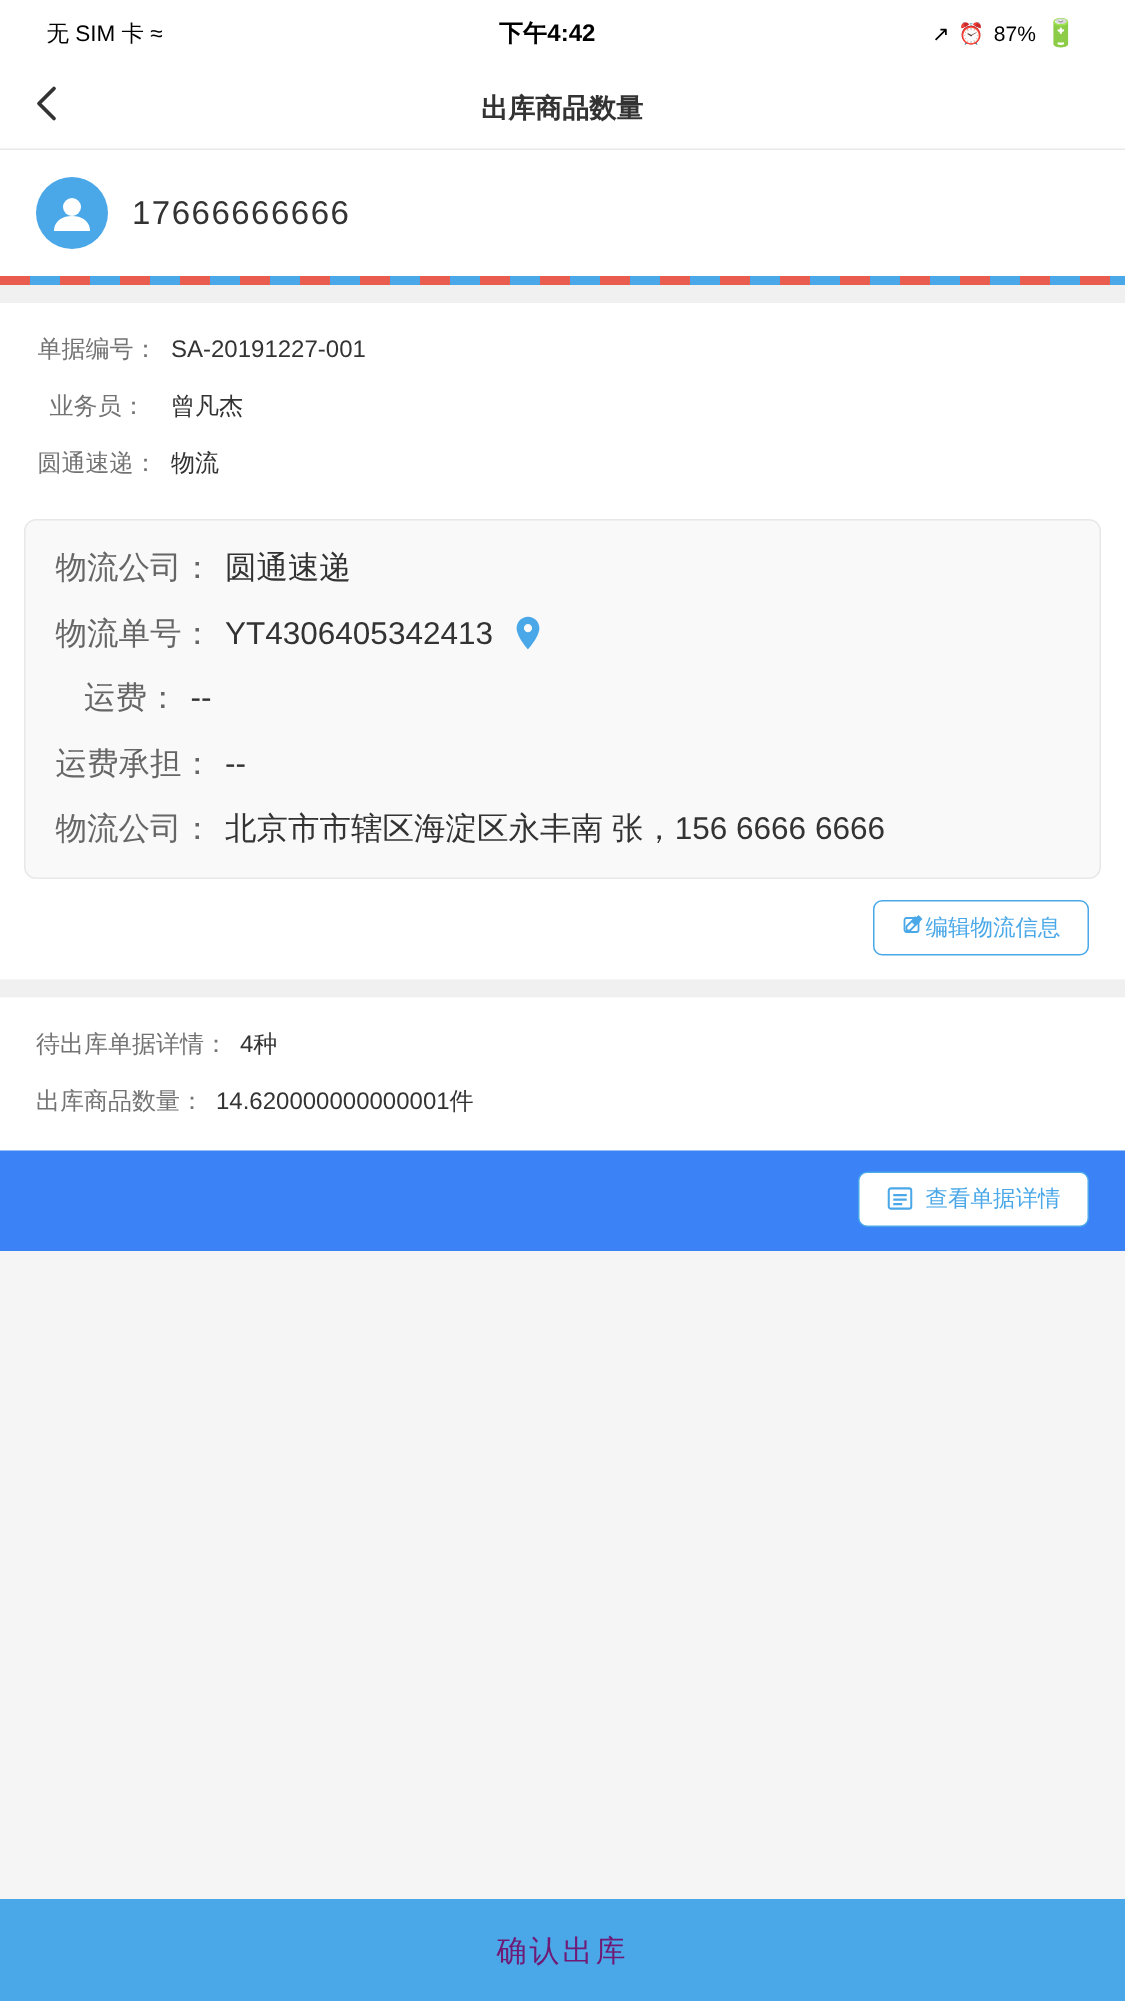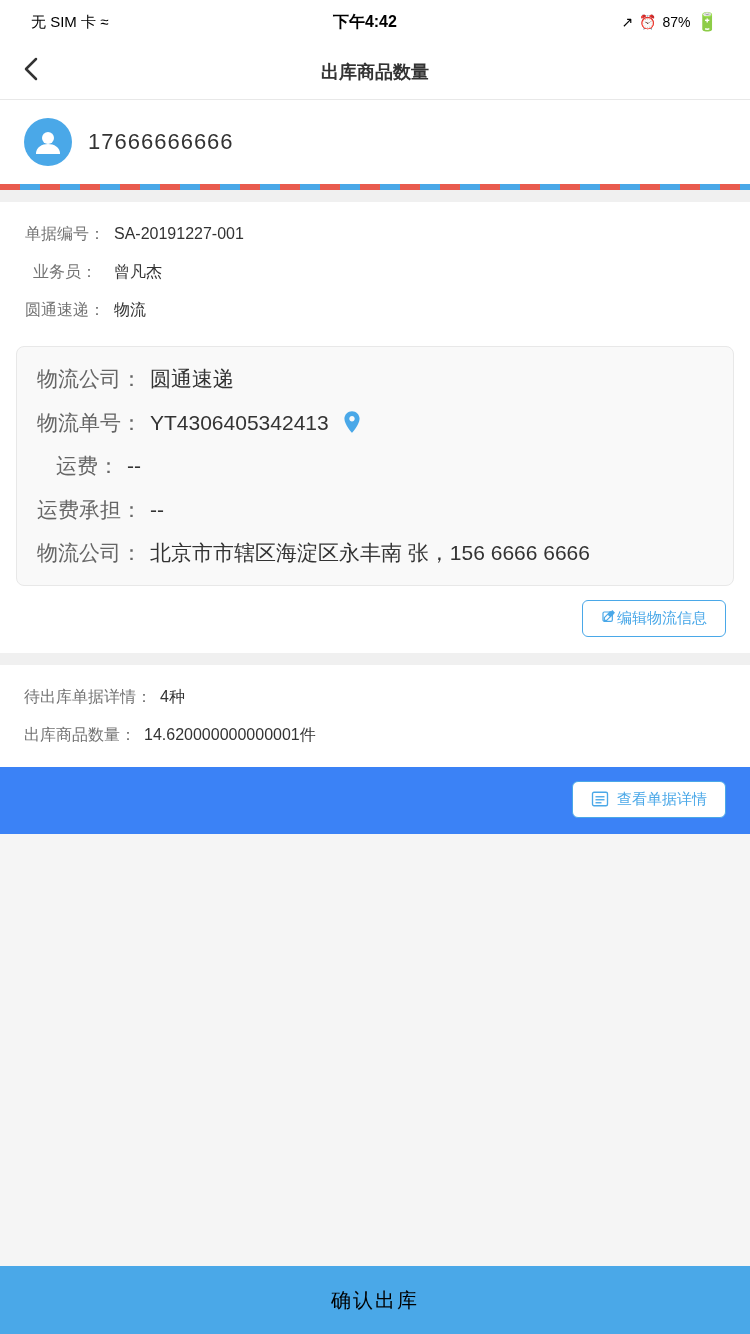--- a/index.html
+++ b/index.html
@@ -211,21 +211,21 @@
       left: 0;
       width: 750px;
       background: #4aa8e8;
       height: 68px;
       display: flex;
       align-items: center;
       justify-content: center;
       cursor: pointer;
     }
     .confirm-btn-text {
-      color: #000000;
+      color: #701a75;
       font-size: 20px;
       font-weight: 500;
       letter-spacing: 2px;
     }
   </style>
 </head>
 <body>
 
 <div class="status-bar">
   <div class="status-left">

